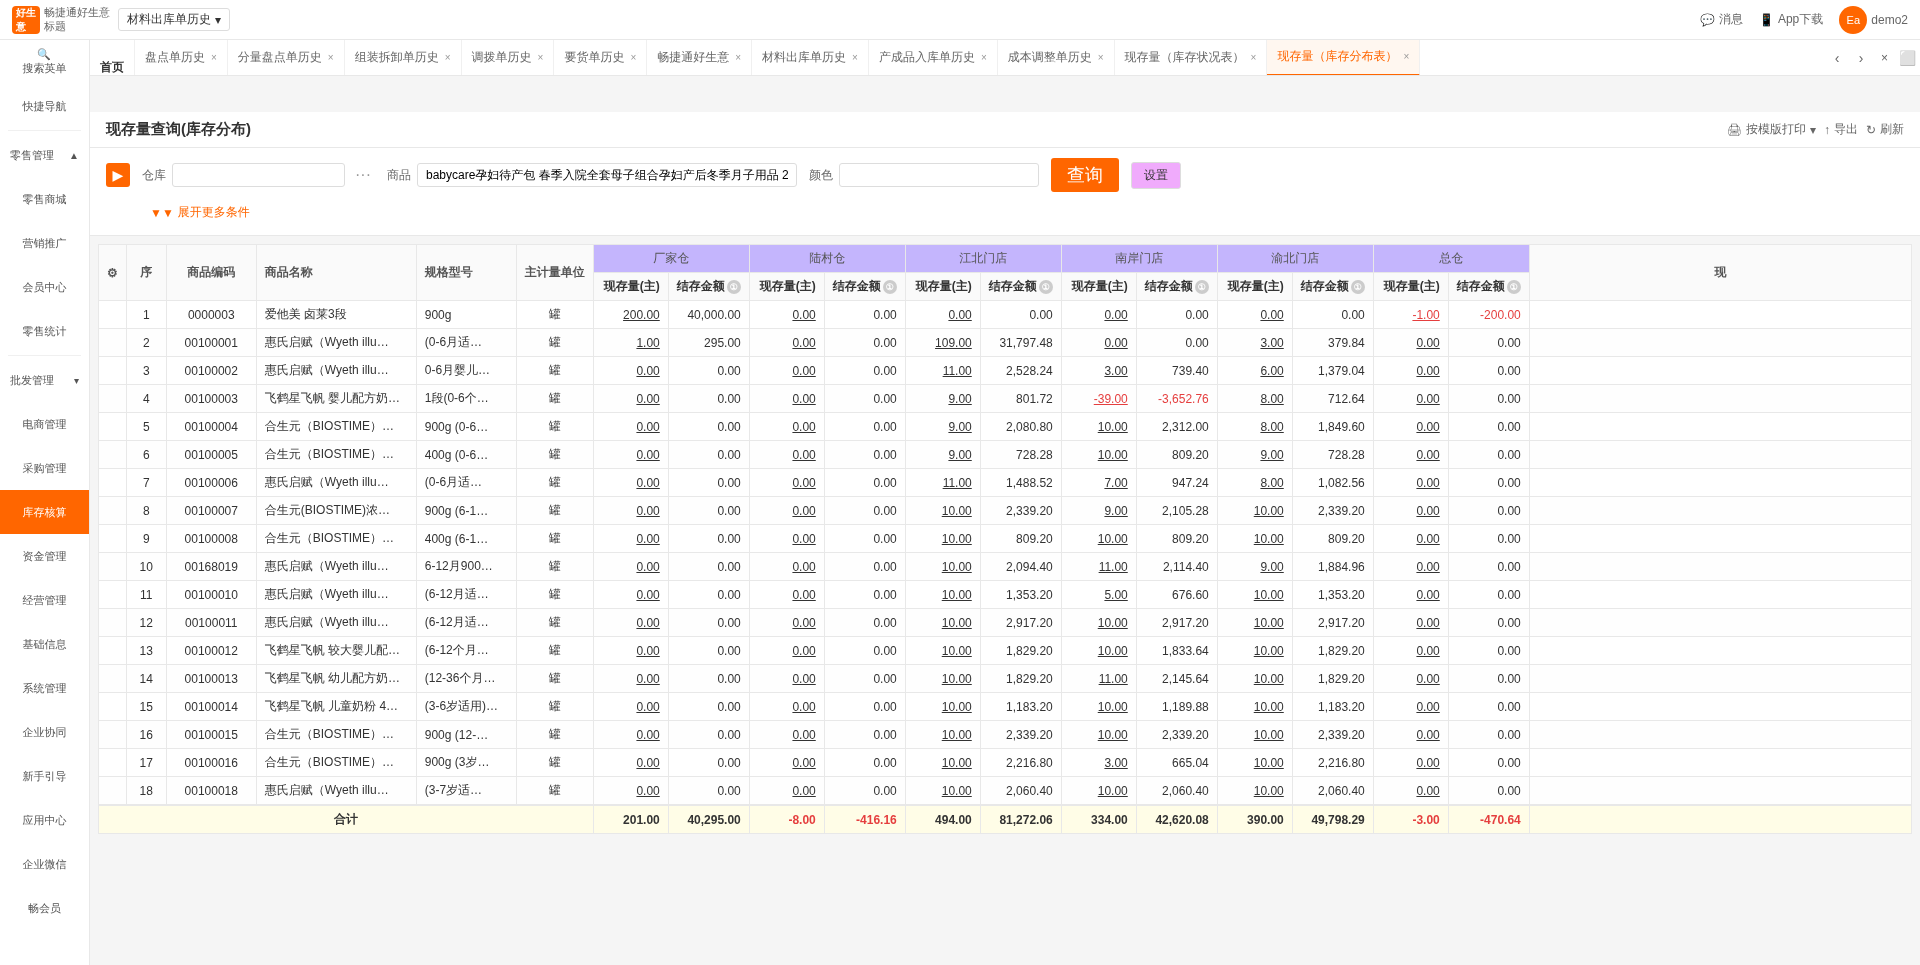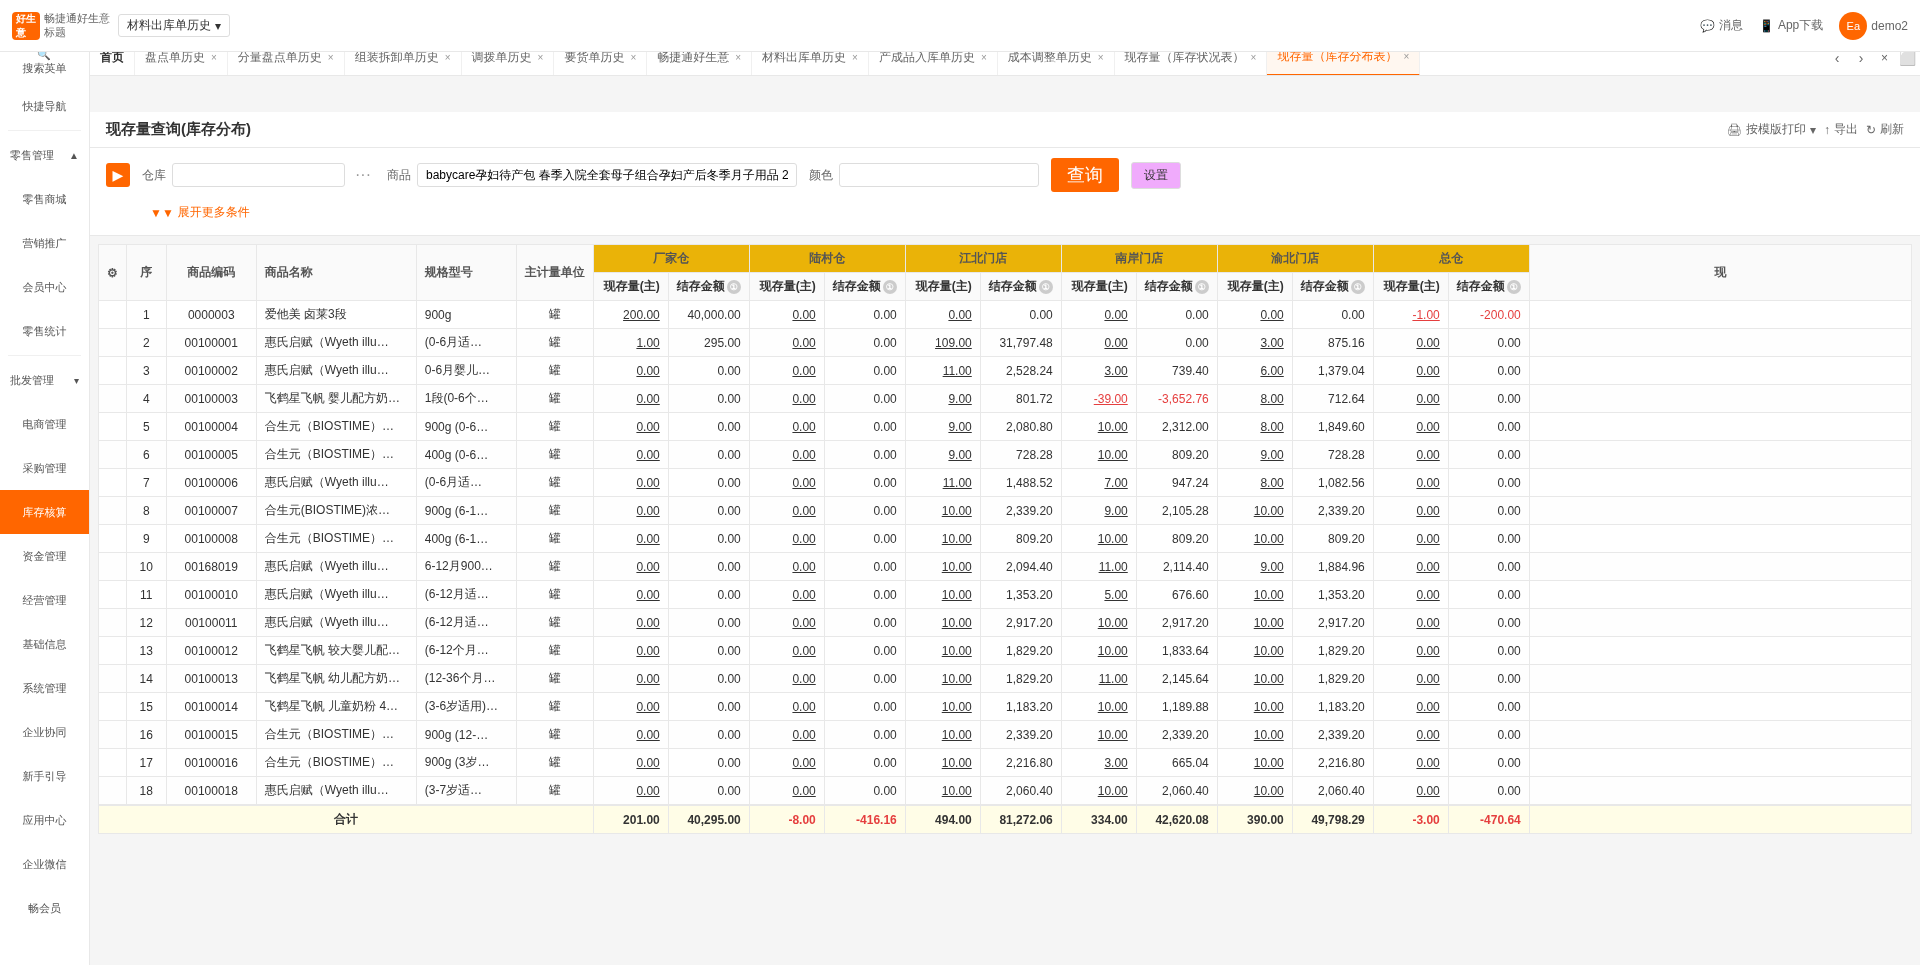--- a/index.html
+++ b/index.html
@@ -1,20 +1,20 @@
 <!DOCTYPE html>
 <html><head>
   <meta charset="utf-8">
   <style>
     * { box-sizing: border-box; margin: 0; padding: 0; }
     body { font-family: 'Microsoft YaHei', Arial, sans-serif; font-size: 12px; background: #f5f5f5; color: #333; overflow: hidden; }
 
     
     .top-bar {
-      height: 52px;
+      height: 40px;
       background: #fff;
       display: flex;
       align-items: center;
       justify-content: space-between;
       padding: 0 12px;
       border-bottom: 1px solid #e8e8e8;
       position: fixed; top: 0; left: 0; right: 0; z-index: 100;
     }
     .top-bar-left { display: flex; align-items: center; gap: 8px; }
     .logo-area { display: flex; align-items: center; gap: 4px; }
@@ -39,21 +39,21 @@
     .tab-bar {
       position: fixed; top: 40px; left: 90px; right: 0; height: 36px;
       background: #fff; border-bottom: 1px solid #e8e8e8; z-index: 80;
       display: flex; align-items: center; overflow: hidden;
     }
     .tab-item {
       height: 36px; padding: 0 10px; display: flex; align-items: center; gap: 6px;
       font-size: 12px; color: #666; cursor: pointer; white-space: nowrap;
       border-right: 1px solid #f0f0f0; flex-shrink: 0;
     }
-    .tab-item.home { background: #fff; color: #333; font-weight: bold; }
+    .tab-item.home { background: #fff; color: #333; font-weight: bold; align-items: flex-end; }
     .tab-item.active { background: #fff7f0; color: #ff6600; border-bottom: 2px solid #ff6600; }
     .tab-item .tab-close { font-size: 10px; color: #999; cursor: pointer; }
     .tab-nav-btn { width: 24px; height: 36px; display: flex; align-items: center; justify-content: center; cursor: pointer; color: #666; font-size: 14px; }
     .tab-close-all { display: flex; align-items: center; gap: 4px; padding: 0 8px; cursor: pointer; color: #666; }
 
     
     .main-content {
       position: fixed; top: 76px; left: 90px; right: 0; bottom: 0;
       background: #f5f5f5; overflow: hidden; display: flex; flex-direction: column; margin-top: 36px;
     }
@@ -107,21 +107,21 @@
       width: 100%; border-collapse: collapse; background: #fff;
       font-size: 12px;
     }
     .data-table th, .data-table td {
       border: 1px solid #e8e8e8; padding: 5px 8px; text-align: center; white-space: nowrap;
     }
     .data-table thead th {
       background: #fafafa; color: #555; font-weight: 600; font-size: 12px;
     }
     .data-table thead .group-header {
-      background: #eab308; font-weight: bold;
+      background: #c4b5fd; font-weight: normal;
     }
     .data-table tbody tr:nth-child(even) { background: #fefefe; }
     .data-table .col-no { width: 40px; }
     .data-table .col-code { width: 90px; }
     .data-table .col-name { width: 160px; text-align: left; max-width: 160px; overflow: hidden; text-overflow: ellipsis; }
     .data-table .col-spec { width: 100px; text-align: left; }
     .data-table .col-unit { width: 60px; }
     .data-table .col-num { width: 75px; text-align: right; cursor: pointer; color: #333; }
     .data-table .col-num.link { text-decoration: underline; cursor: pointer; }
     .data-table .text-red { color: #e53e3e; }
@@ -411,21 +411,21 @@
     <td class="col-unit">罐</td>
     <td class="col-num link">1.00</td>
     <td class="col-num">295.00</td>
     <td class="col-num link">0.00</td>
     <td class="col-num">0.00</td>
     <td class="col-num link">109.00</td>
     <td class="col-num">31,797.48</td>
     <td class="col-num link">0.00</td>
     <td class="col-num">0.00</td>
     <td class="col-num link">3.00</td>
-    <td class="col-num">875.16</td>
+    <td class="col-num">379.84</td>
     <td class="col-num link">0.00</td>
     <td class="col-num">0.00</td>
     <td></td>
   </tr>
           <tr>
     <td></td>
     <td class="col-no">3</td>
     <td class="col-code">00100002</td>
     <td class="col-name" title="惠氏启赋（Wyeth illu…">惠氏启赋（Wyeth illu…</td>
     <td class="col-spec">0-6月婴儿…</td>

